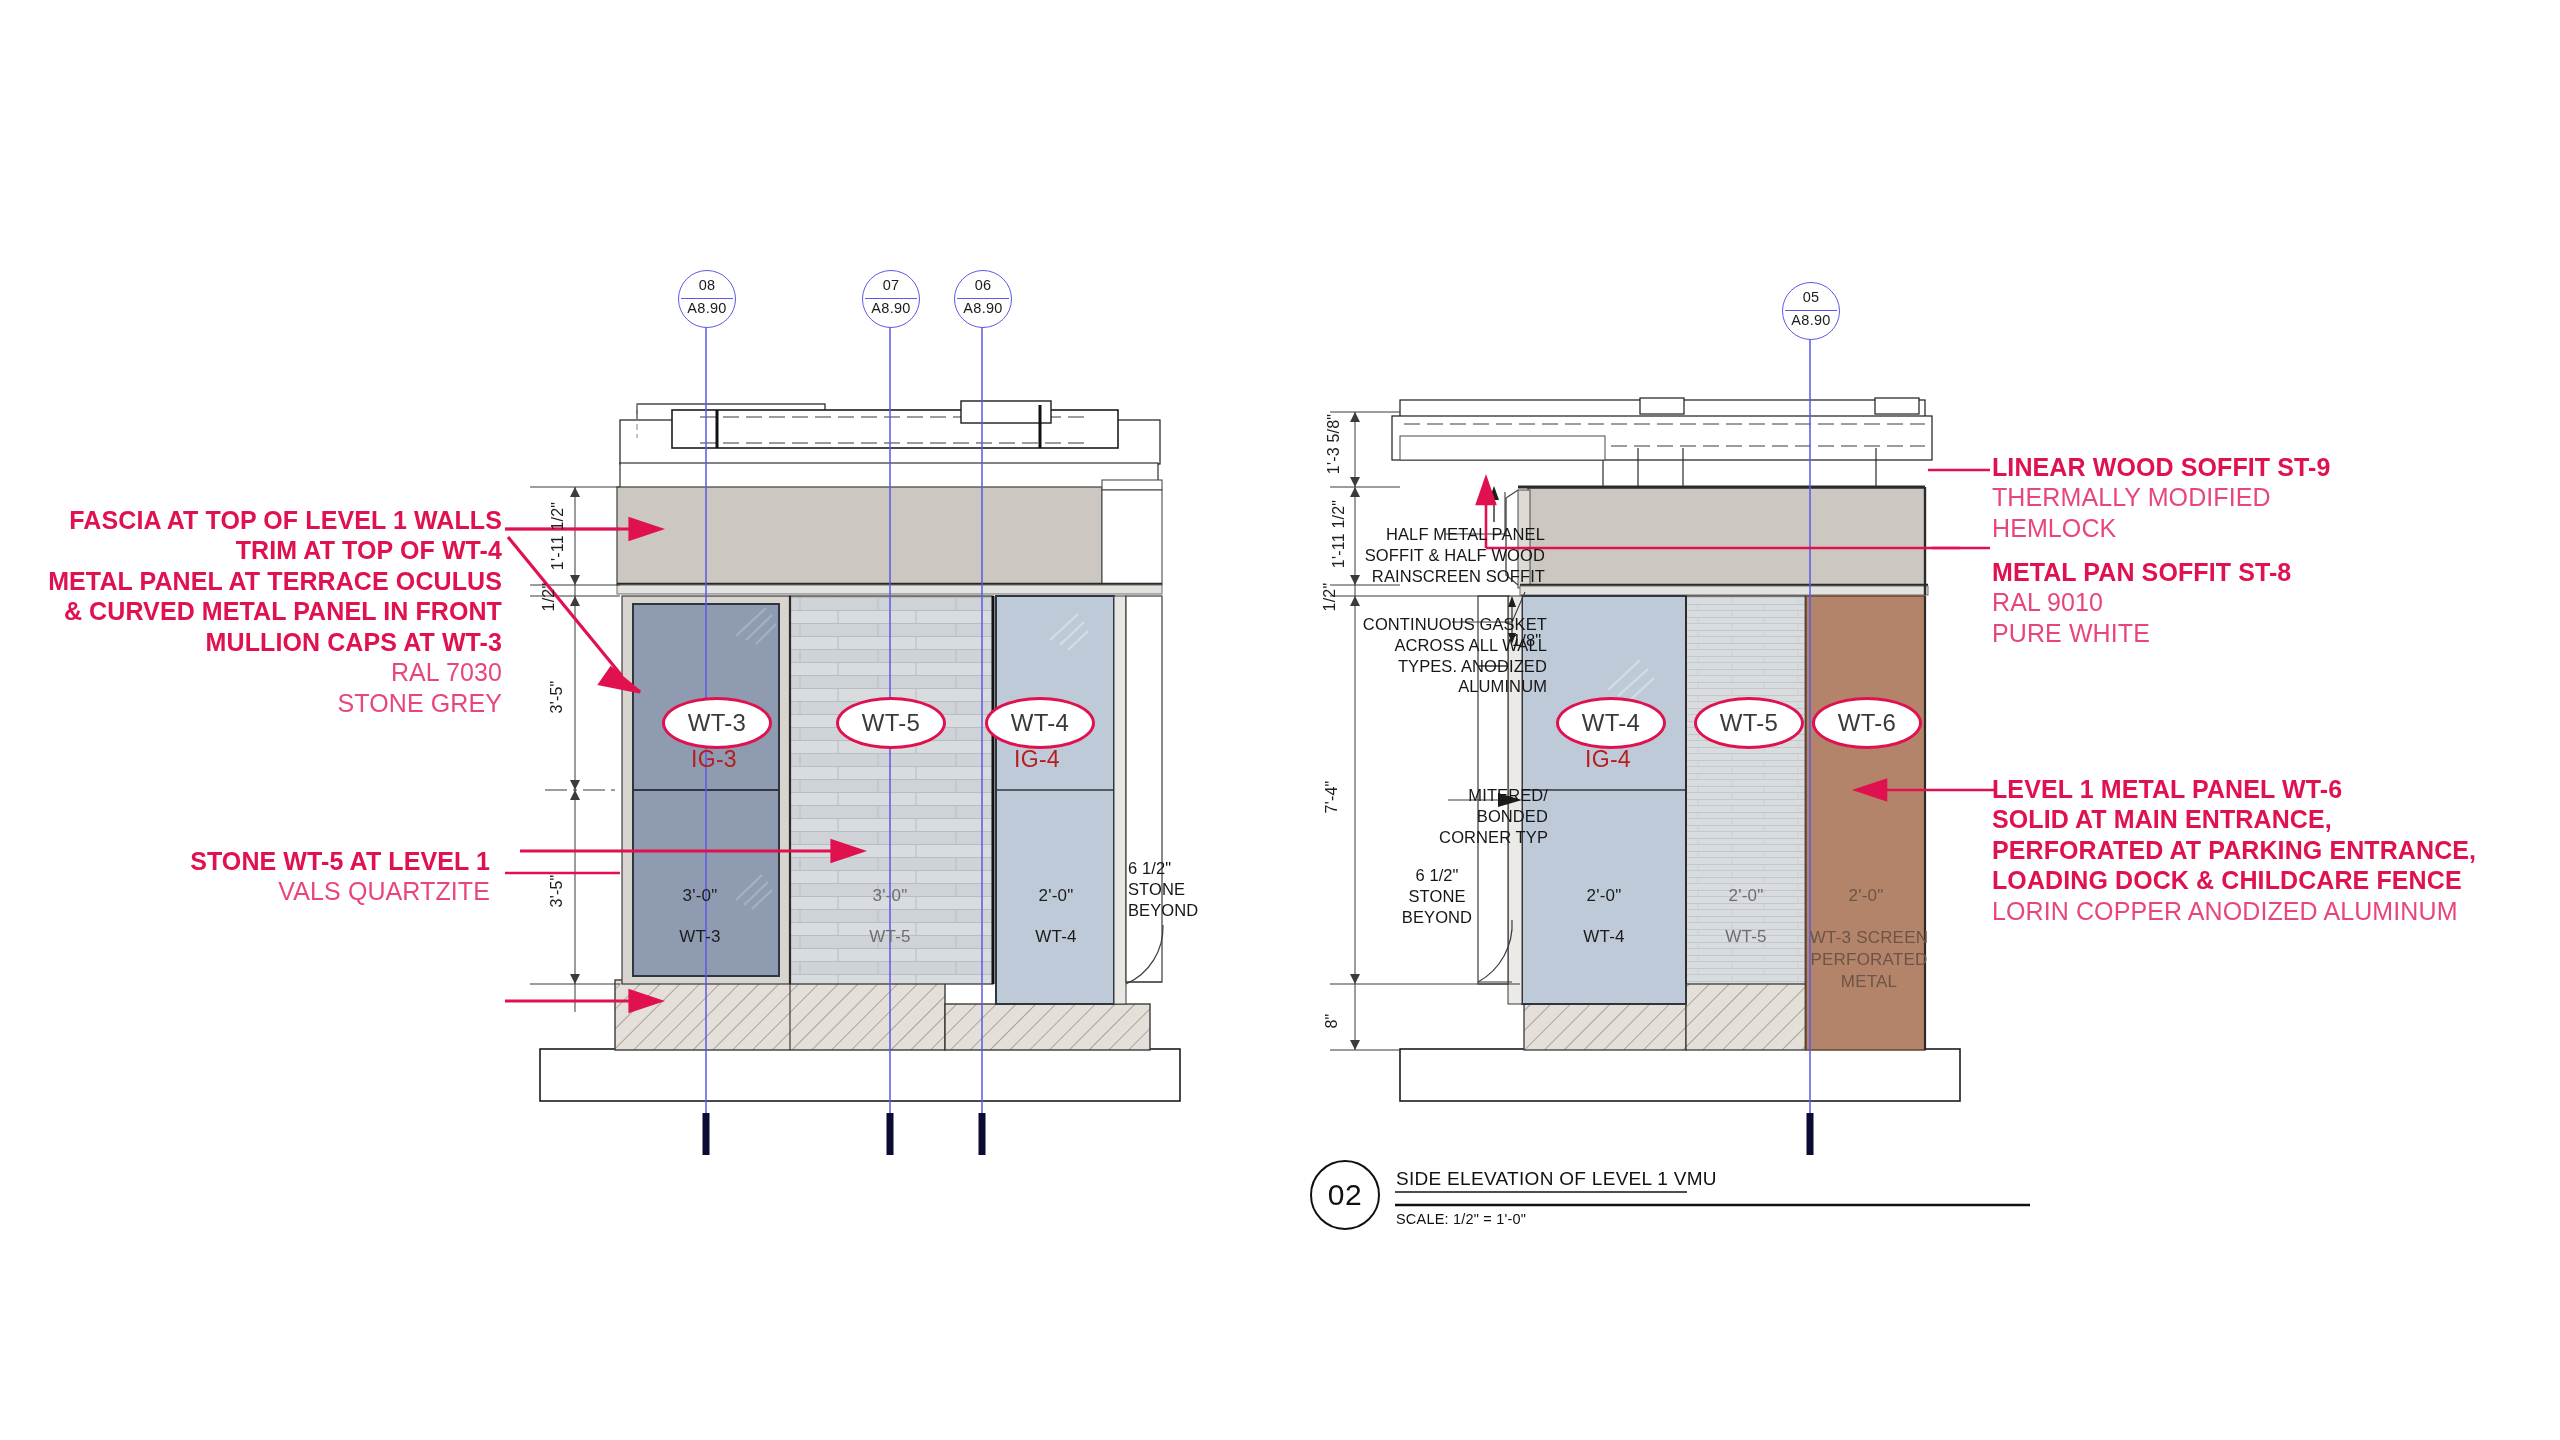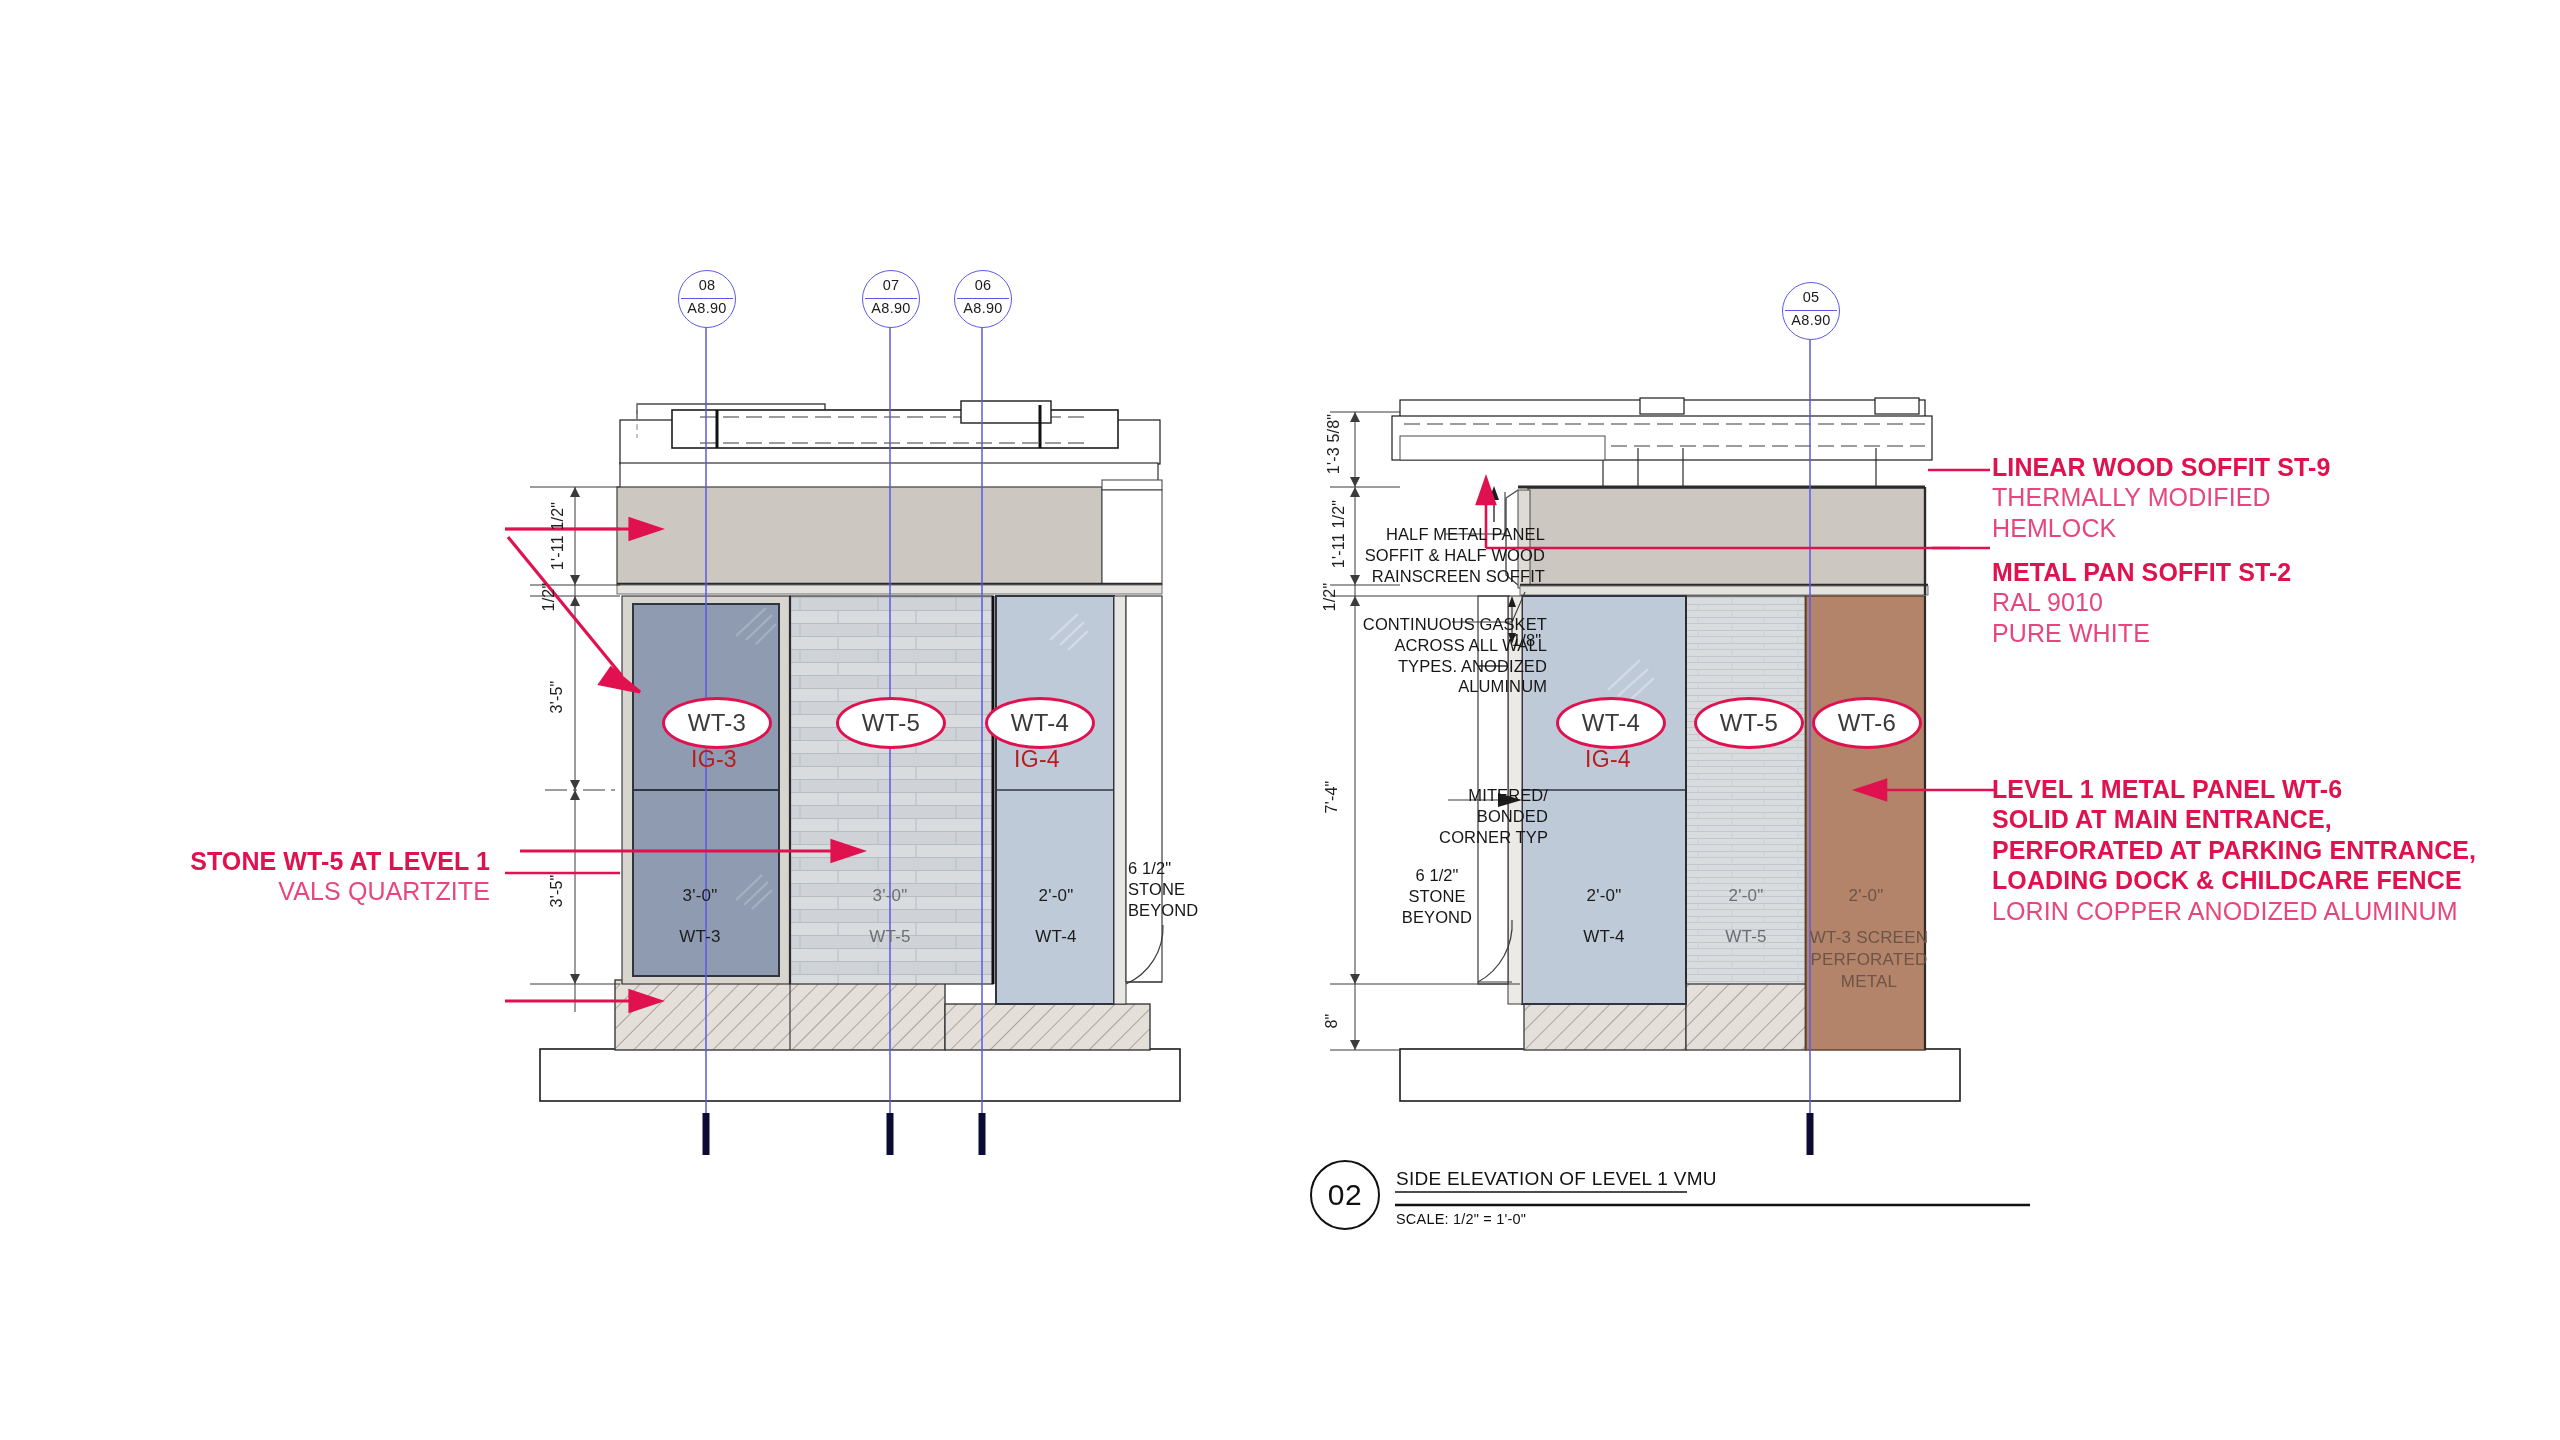--- a/index.html
+++ b/index.html
@@ -489,35 +489,44 @@
 TYPES. ANODIZED
 ALUMINUM</div>
   <div class="dnote r" style="left:1358px; top:785px; width:190px;">MITERED/
 BONDED
 CORNER TYP</div>
   <div class="dnote c" style="left:1372px; top:865px; width:130px;">6 1/2"
 STONE
 BEYOND</div>
   <div class="dnote l" style="left:1512px; top:630px; width:60px;">1/8"</div>
 
+  <div class="note right-al" style="left:42px; top:485px; width:460px;">
+    <span class="hd">FASCIA AT TOP OF LEVEL 1 WALLS
+TRIM AT TOP OF WT-4
+METAL PANEL AT TERRACE OCULUS
+&amp; CURVED METAL PANEL IN FRONT
+MULLION CAPS AT WT-3</span>
+    <span class="sub">RAL 7030
+STONE GREY</span>
+  </div>
 
   <div class="note right-al" style="left:88px; top:826px; width:402px;">
     <span class="hd">STONE WT-5 AT LEVEL 1</span>
     <span class="sub">VALS QUARTZITE</span>
   </div>
 
 
   <div class="note left-al" style="left:1992px; top:432px; width:520px;">
     <span class="hd">LINEAR WOOD SOFFIT ST-9</span>
     <span class="sub">THERMALLY MODIFIED
 HEMLOCK</span>
   </div>
 
   <div class="note left-al" style="left:1992px; top:537px; width:520px;">
-    <span class="hd">METAL PAN SOFFIT ST-2</span>
+    <span class="hd">METAL PAN SOFFIT ST-8</span>
     <span class="sub">RAL 9010
 PURE WHITE</span>
   </div>
 
   <div class="note left-al" style="left:1992px; top:754px; width:540px;">
     <span class="hd">LEVEL 1 METAL PANEL WT-6
 SOLID AT MAIN ENTRANCE,
 PERFORATED AT PARKING ENTRANCE,
 LOADING DOCK &amp; CHILDCARE FENCE</span>
     <span class="sub">LORIN COPPER ANODIZED ALUMINUM</span>

